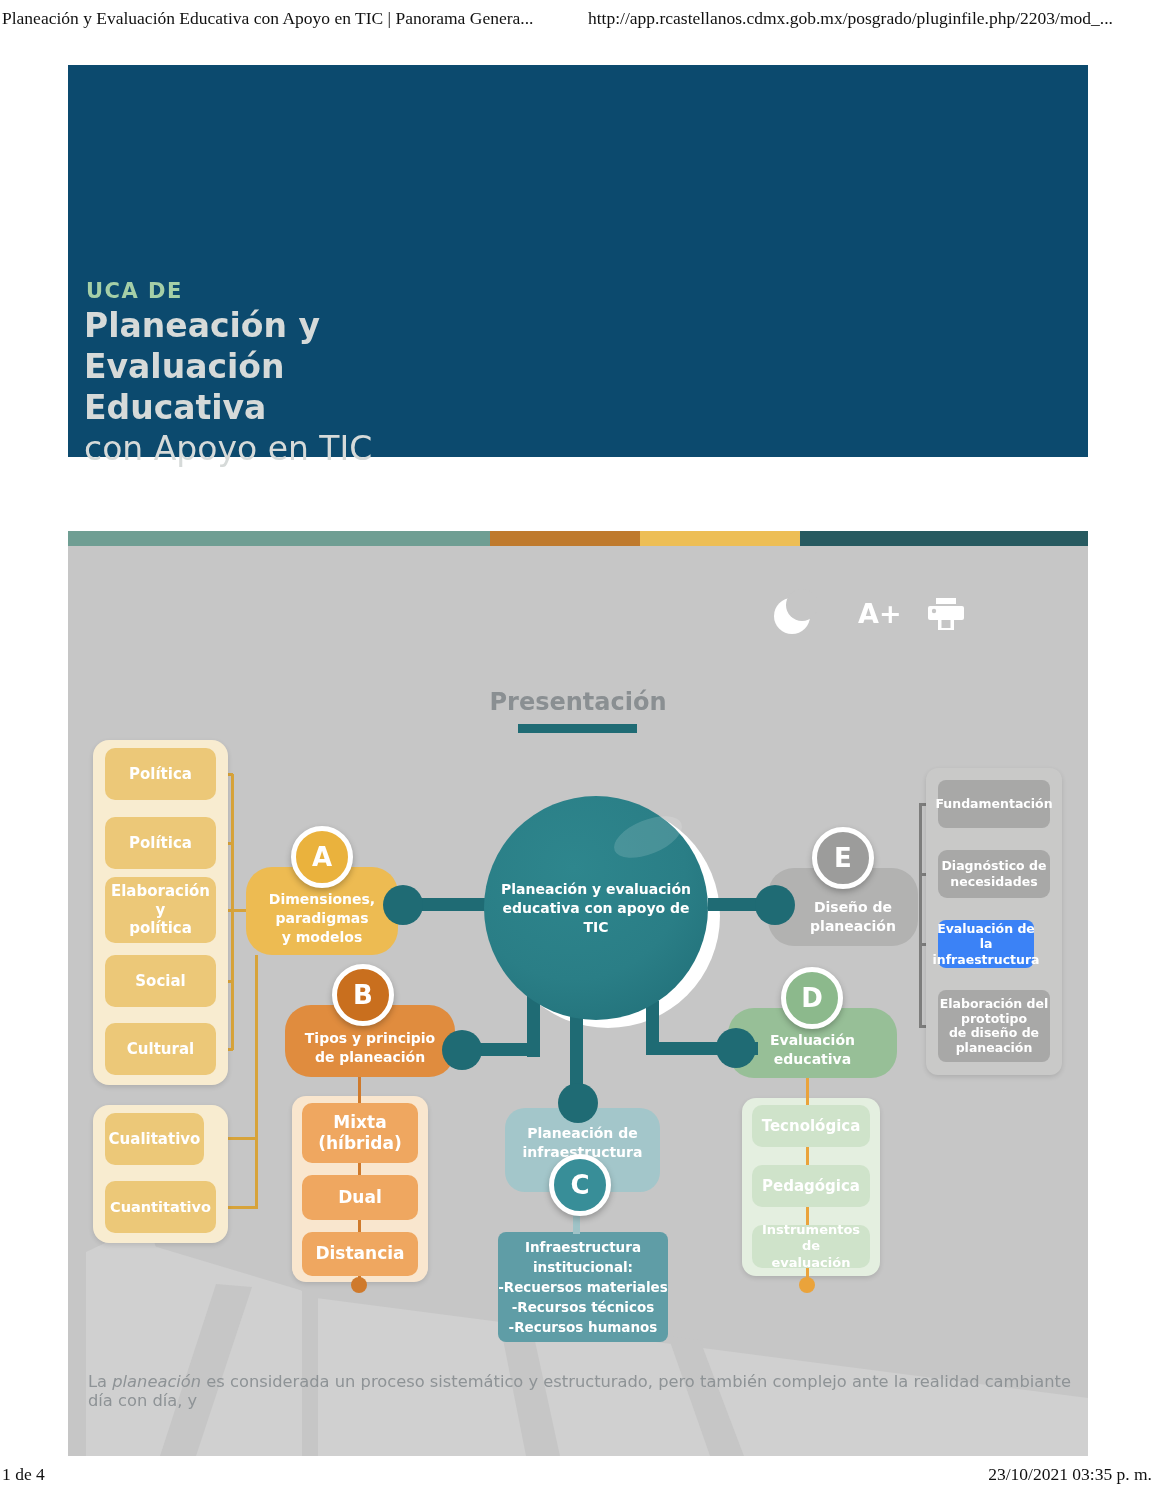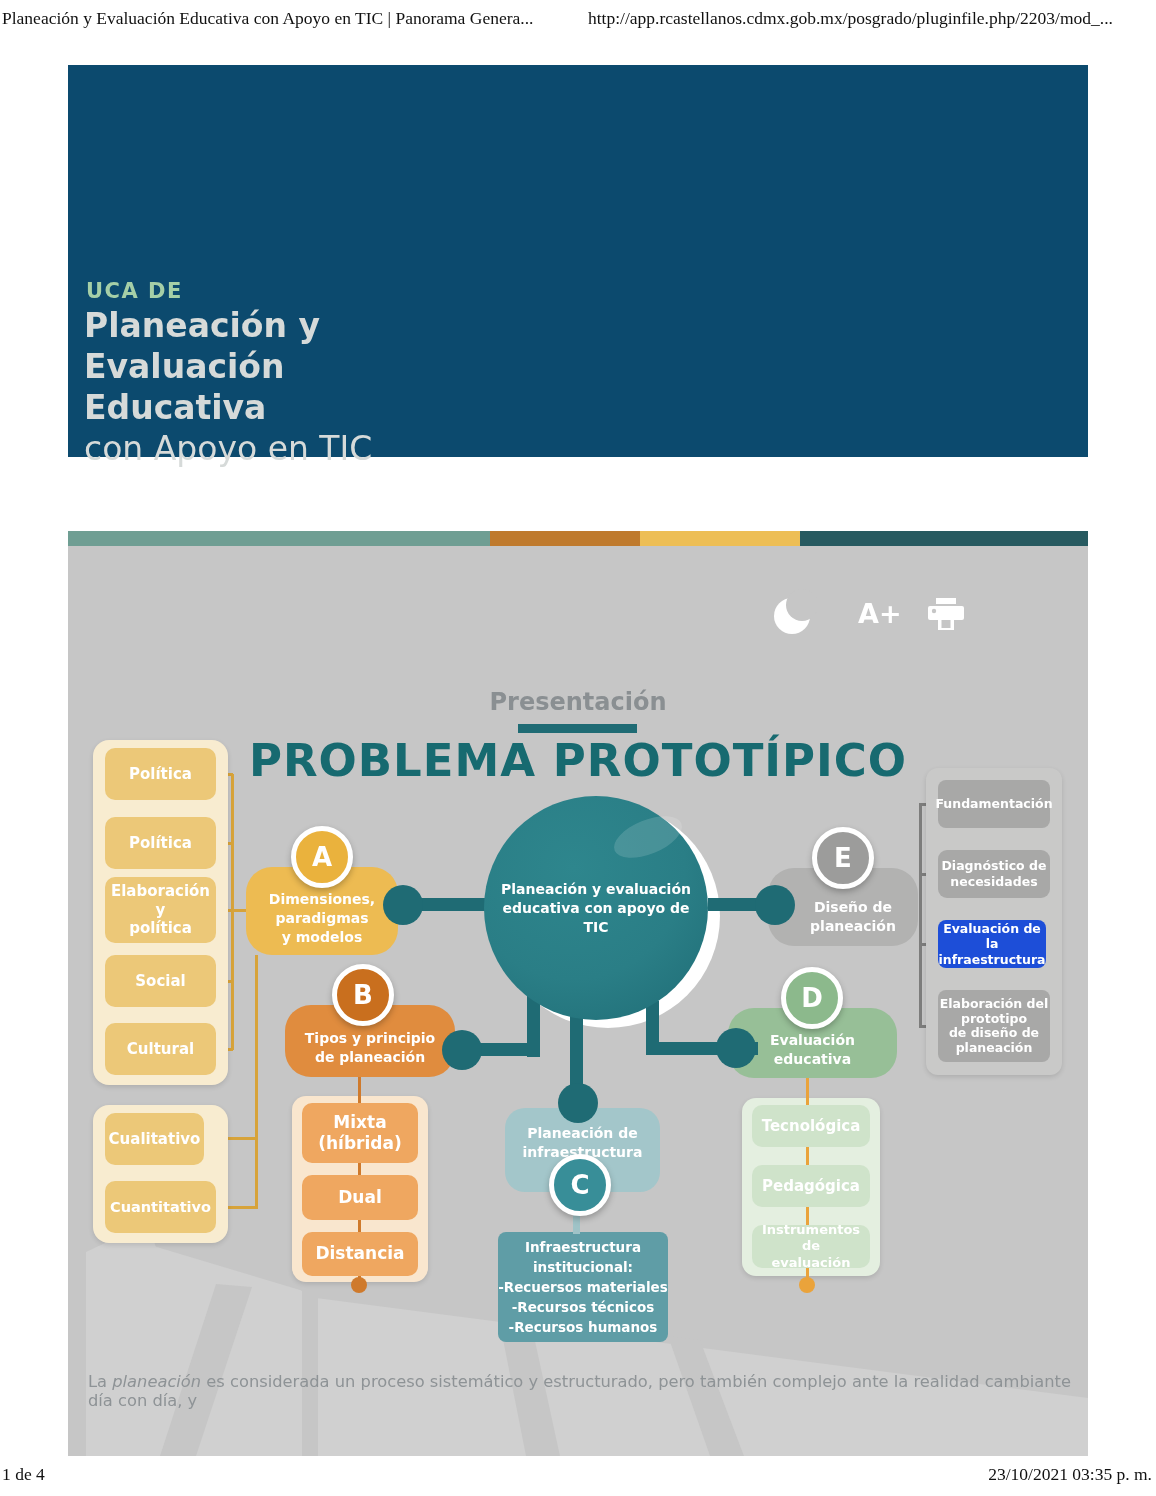--- a/index.html
+++ b/index.html
@@ -95,21 +95,20 @@
     <svg class="abs" style="left:858px;top:52px;z-index:5;" width="40" height="36" viewBox="0 0 40 36">
       <rect x="10" y="0" width="20" height="6" fill="#fff"></rect>
       <rect x="2" y="8" width="36" height="14" rx="2" fill="#fff"></rect>
       <circle cx="8" cy="13" r="2.2" fill="#c6c6c6"></circle>
       <rect x="12" y="18" width="16" height="14" fill="#fff"></rect>
       <rect x="15.5" y="22" width="9" height="8" fill="#c6c6c6"></rect>
     </svg>
 
     <div class="abs kicker">Presentación</div>
     <div class="abs kbar"></div>
-    <div class="abs bigtitle">PROBLEMA PROTOTÍPICO</div>
 
     <div class="abs yline" style="left:163px;top:228px;width:3px;height:276px;"></div>
     <div class="abs yline" style="left:148px;top:227px;width:17px;height:3px;"></div>
     <div class="abs yline" style="left:148px;top:296px;width:17px;height:3px;"></div>
     <div class="abs yline" style="left:148px;top:363px;width:42px;height:3px;"></div>
     <div class="abs yline" style="left:148px;top:434px;width:17px;height:3px;"></div>
     <div class="abs yline" style="left:148px;top:502px;width:17px;height:3px;"></div>
     <div class="abs yline" style="left:187px;top:409px;width:3px;height:254px;"></div>
     <div class="abs yline" style="left:146px;top:591px;width:44px;height:3px;"></div>
     <div class="abs yline" style="left:146px;top:660px;width:44px;height:3px;"></div>
@@ -147,21 +146,21 @@
     <div class="abs bx" style="left:234px;top:686px;width:116px;height:44px;background:#efa760;font-size:17px;">Distancia</div>
 
     <div class="abs bx" style="left:684px;top:559px;width:118px;height:42px;background:#cfe3ca;font-size:15px;">Tecnológica</div>
     <div class="abs bx" style="left:684px;top:619px;width:118px;height:42px;background:#cfe3ca;font-size:15px;">Pedagógica</div>
     <div class="abs bx" style="left:684px;top:679px;width:118px;height:43px;background:#cfe3ca;font-size:13px;">Instrumentos de
 evaluación</div>
 
     <div class="abs bx" style="left:870px;top:234px;width:112px;height:48px;background:#a8a8a7;font-size:12.5px;border-radius:8px;">Fundamentación</div>
     <div class="abs bx" style="left:870px;top:304px;width:112px;height:48px;background:#a8a8a7;font-size:12.5px;border-radius:9px;">Diagnóstico de
 necesidades</div>
-    <div class="abs bx" style="left:870px;top:374px;width:108px;height:48px;background:#1d4ed8;font-size:12.5px;border-radius:8px;">Evaluación de la
+    <div class="abs bx" style="left:870px;top:374px;width:96px;height:48px;background:#3b82f6;font-size:12.5px;border-radius:8px;">Evaluación de la
 infraestructura</div>
     <div class="abs bx" style="left:870px;top:444px;width:112px;height:72px;background:#a8a8a7;font-size:12.5px;border-radius:8px;line-height:14.5px;">Elaboración del
 prototipo
 de diseño de
 planeación</div>
 
     <div class="abs noderect" style="left:178px;top:321px;width:152px;height:88px;background:#edbb52;padding-top:0;align-items:flex-end;">
       <span style="margin-bottom:8px;">Dimensiones,
 paradigmas
 y modelos</span>

